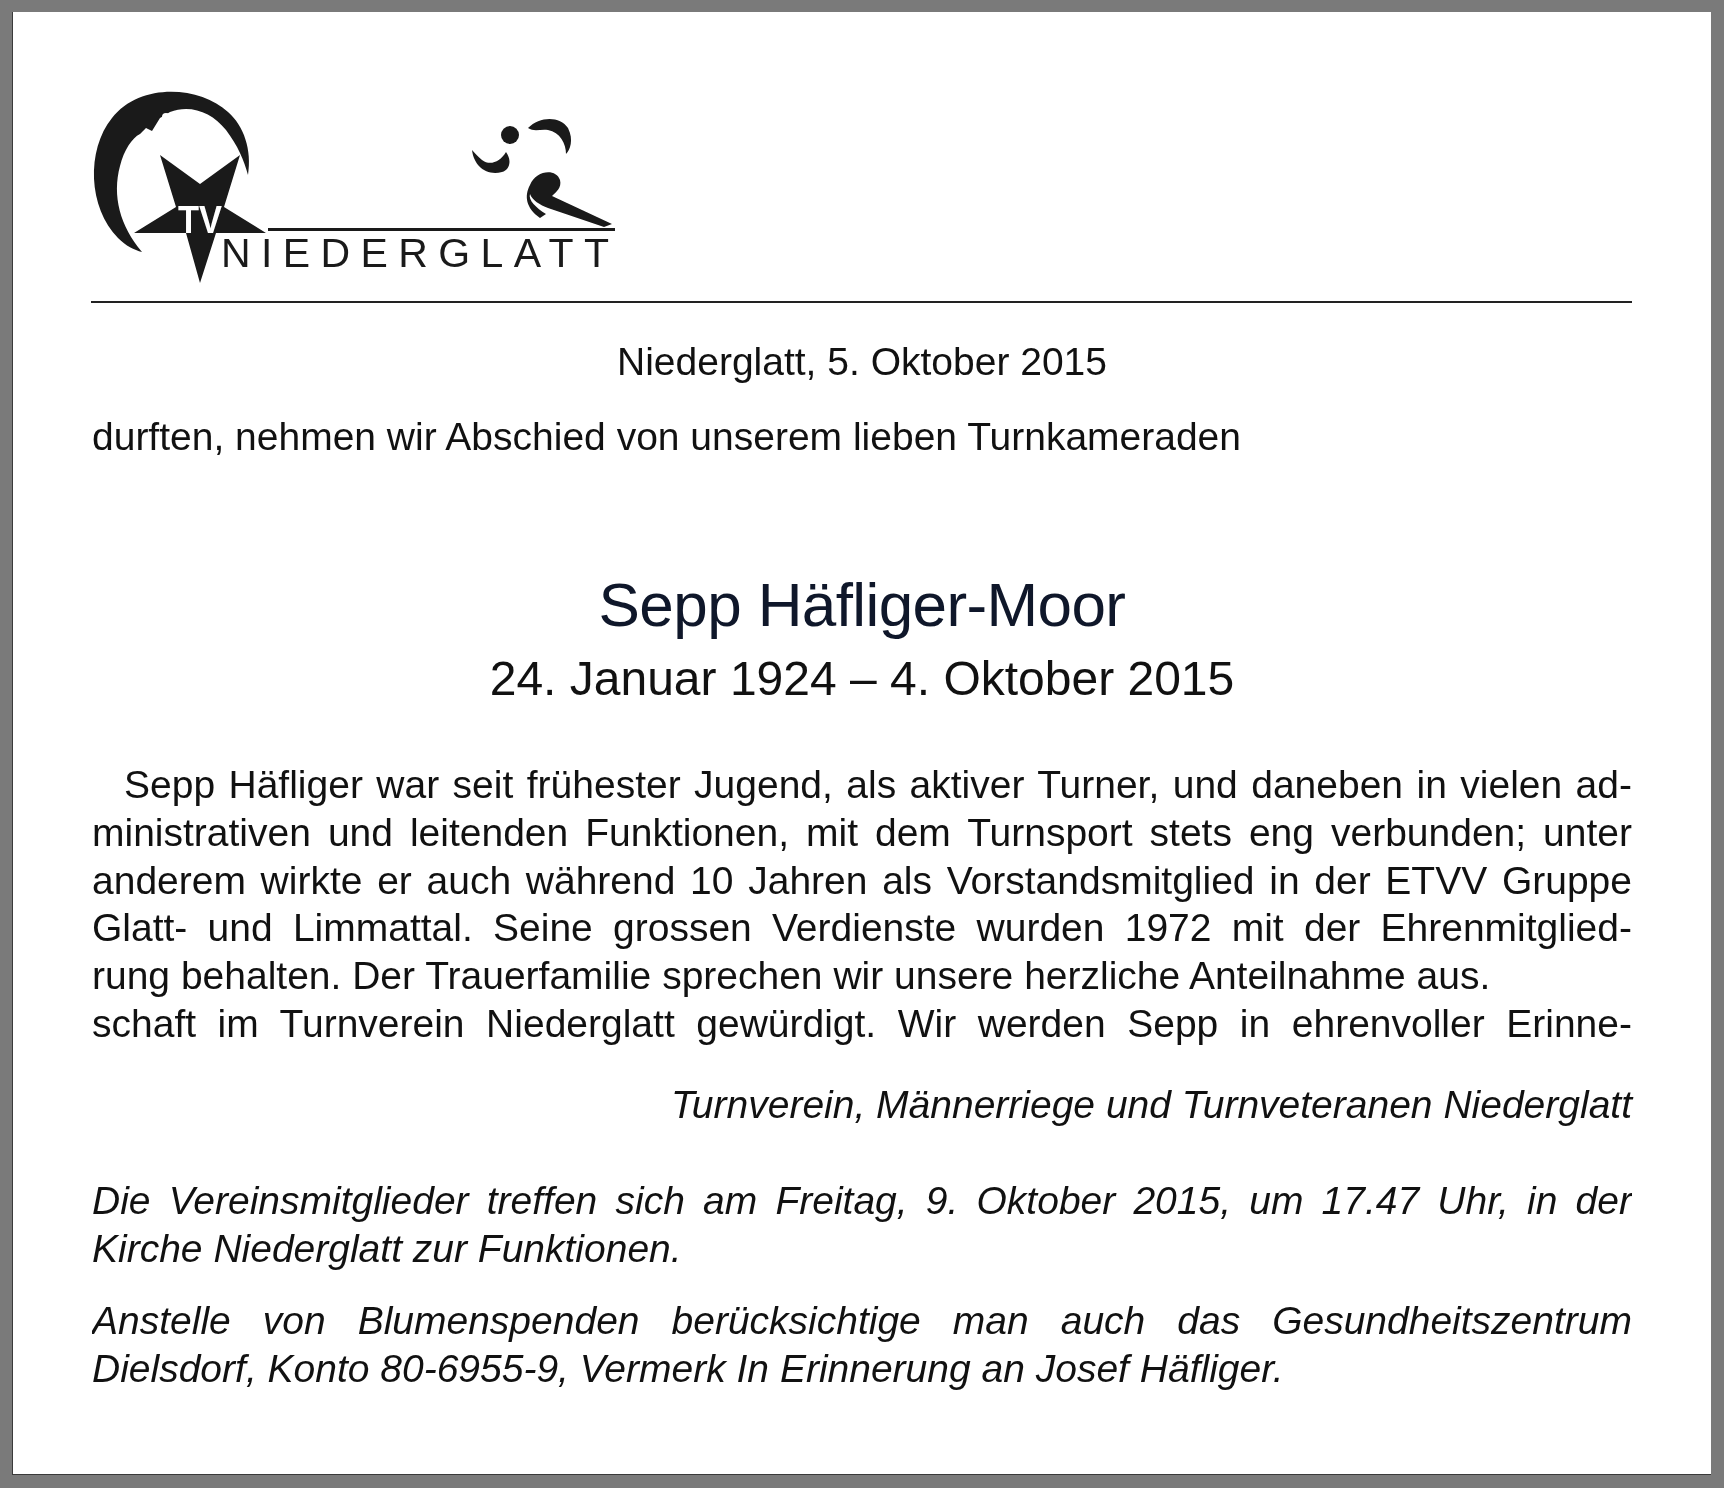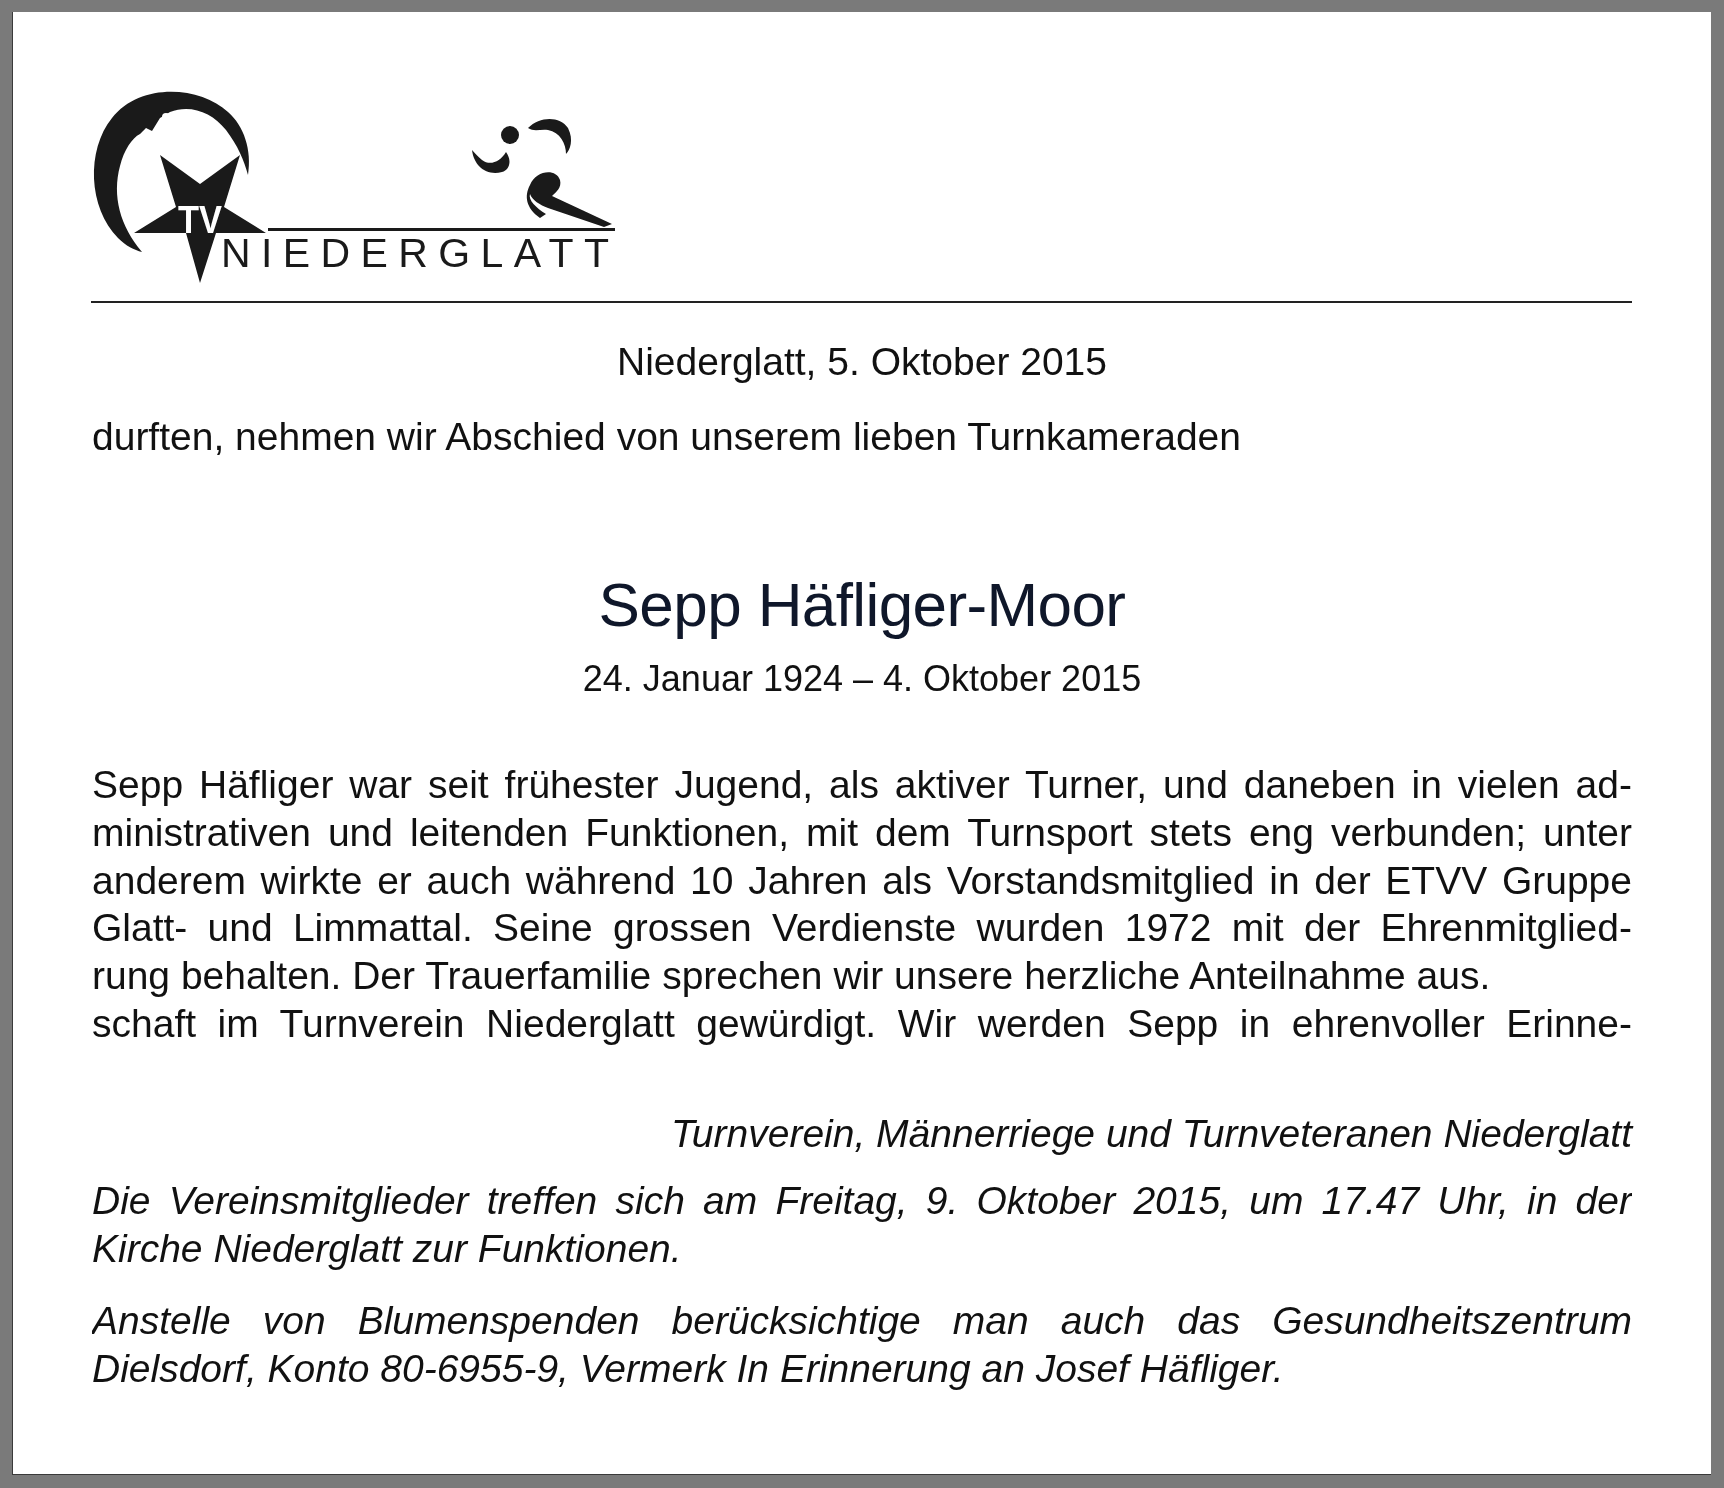--- a/index.html
+++ b/index.html
@@ -41,21 +41,21 @@
     height: 48px; overflow: hidden;
   }
   .italic { font-style: italic; }
   .name {
     position: absolute; left: 92px; width: 1540px; top: 560px;
     font-size: 62px; line-height: 90px; font-weight: normal;
     text-align: center; letter-spacing: -0.6px; color: #0f172a;
   }
   .dates {
     position: absolute; left: 92px; width: 1540px; top: 655px;
-    font-size: 36px; line-height: 48px; text-align: center;
+    font-size: 48px; line-height: 48px; text-align: center;
   }
 </style>
 </head>
 <body>
 
 <div class="page"></div>
 
 <svg class="logo" viewBox="0 0 1724 300" xmlns="http://www.w3.org/2000/svg">
   <g>
     <path d="M 228 112
@@ -89,29 +89,29 @@
 <div class="block right" style="top:338px;text-align:center;">Niederglatt, 5. Oktober 2015</div>
 
 <div class="block" style="top:413px; line-height:47px;">
   <span class="line">durften, nehmen wir Abschied von unserem lieben Turnkameraden</span>
 </div>
 
 <div class="name">Sepp Häfliger-Moor</div>
 <div class="dates">24. Januar 1924 – 4. Oktober 2015</div>
 
 <div class="block" style="top:761px; line-height:47.8px;">
-  <span class="line just" style="height:47.8px;">Sepp Häfliger war seit frühester Jugend, als aktiver Turner, und daneben in vielen ad-</span>
+  <span class="line just" style="height:47.8px;margin-left:32px;">Sepp Häfliger war seit frühester Jugend, als aktiver Turner, und daneben in vielen ad-</span>
   <span class="line just" style="height:47.8px;">ministrativen und leitenden Funktionen, mit dem Turnsport stets eng verbunden; unter</span>
   <span class="line just" style="height:47.8px;">anderem wirkte er auch während 10 Jahren als Vorstandsmitglied in der ETVV Gruppe</span>
   <span class="line just" style="height:47.8px;">Glatt- und Limmattal. Seine grossen Verdienste wurden 1972 mit der Ehrenmitglied-</span>
   <span class="line">rung behalten. Der Trauerfamilie sprechen wir unsere herzliche Anteilnahme aus.</span>
   <span class="line just" style="height:47.8px;">schaft im Turnverein Niederglatt gewürdigt. Wir werden Sepp in ehrenvoller Erinne-</span>
 </div>
 
-<div class="block right italic" style="top:1110px;">Turnverein, Männerriege und Turnveteranen Niederglatt</div>
+<div class="block right italic" style="top:1081px;">Turnverein, Männerriege und Turnveteranen Niederglatt</div>
 
 <div class="block italic" style="top:1177px;">
   <span class="line just">Die Vereinsmitglieder treffen sich am Freitag, 9. Oktober 2015, um 17.47 Uhr, in der</span>
   <span class="line">Kirche Niederglatt zur Funktionen.</span>
 </div>
 
 <div class="block italic" style="top:1297px;">
   <span class="line just">Anstelle von Blumenspenden berücksichtige man auch das Gesundheitszentrum</span>
   <span class="line">Dielsdorf, Konto 80-6955-9, Vermerk In Erinnerung an Josef Häfliger.</span>
 </div>

